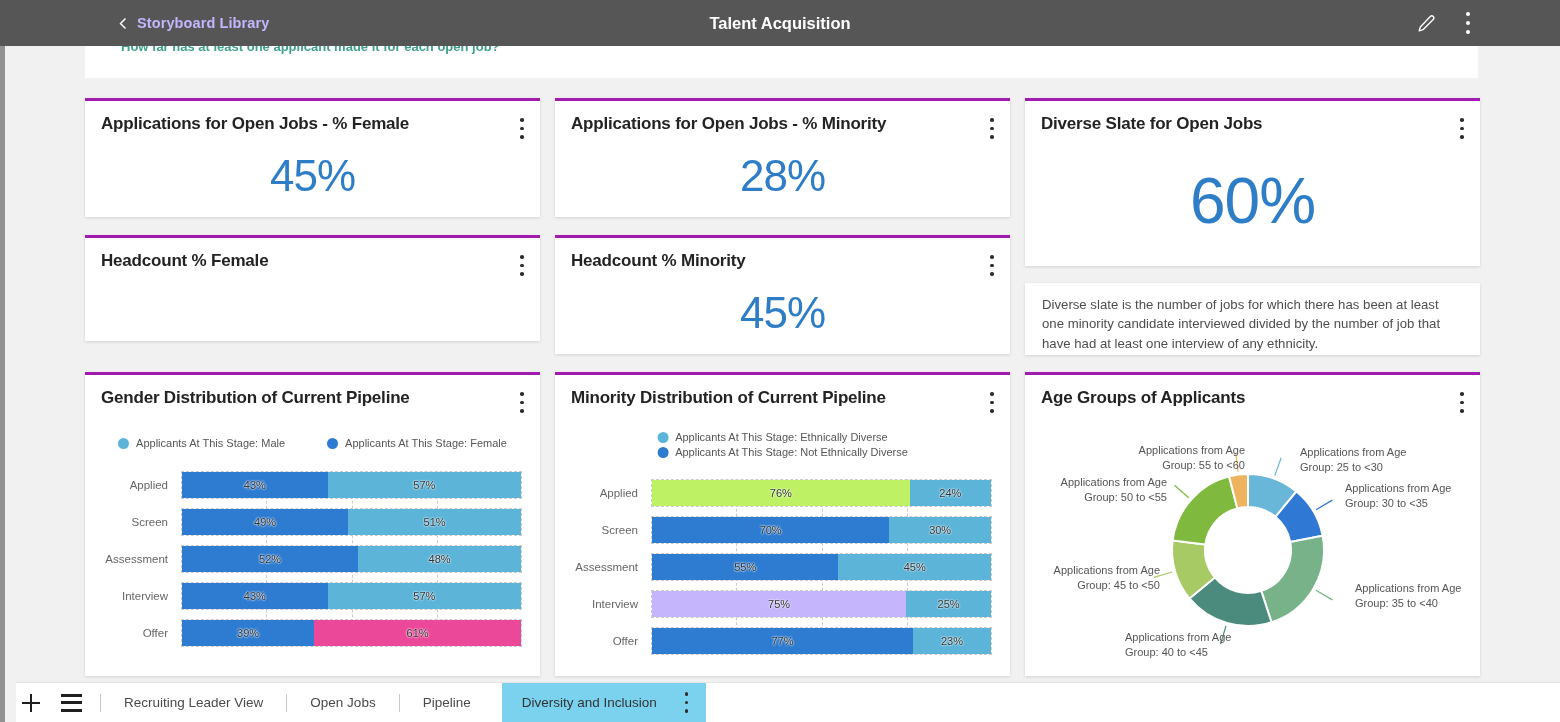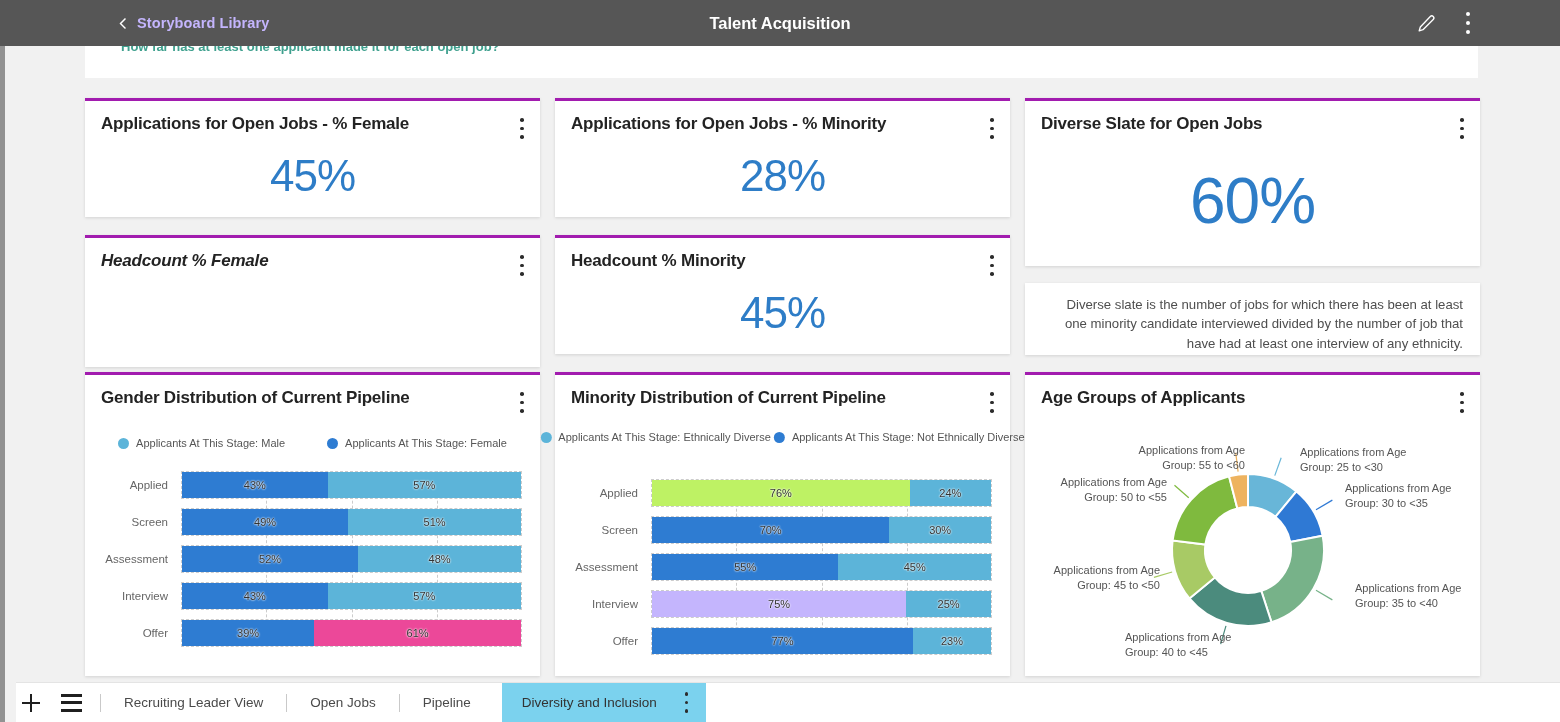--- a/index.html
+++ b/index.html
@@ -29,36 +29,36 @@
 
   
   .card { position:absolute; background:#fff; box-shadow:0 1px 3px rgba(0,0,0,.13); }
   .card.accent { border-top:3px solid #a21caf; }
   .card-head { display:flex; justify-content:space-between; align-items:flex-start; padding:13px 14px 0 16px; }
   .card-title { font-size:17px; font-weight:600; color:#232323; letter-spacing:-.2px; }
 
   .c1r1 { left:85px;  top:98px;  width:455px; height:119px; }
   .c2r1 { left:555px; top:98px;  width:455px; height:119px; }
   .c3r1 { left:1025px;top:98px;  width:455px; height:168px; }
-  .c1r2 { left:85px;  top:235px; width:455px; height:132px;font-style:italic; }
+  .c1r2 { left:85px;  top:235px; width:455px; height:106px; }
   .c2r2 { left:555px; top:235px; width:455px; height:119px; }
-  .c3r2 { left:1025px;top:283px; width:455px; height:72px;text-align:right; }
+  .c3r2 { left:1025px;top:283px; width:455px; height:72px; }
   .c1r3 { left:85px;  top:372px; width:455px; height:304px; }
   .c2r3 { left:555px; top:372px; width:455px; height:304px; }
   .c3r3 { left:1025px;top:372px; width:455px; height:304px; }
 
   .kpi-value { position:absolute; left:0; right:0; top:40px; bottom:6px; display:flex; align-items:center; justify-content:center; color:#2e7dc7; font-size:44px; font-weight:400; letter-spacing:-1px; }
   .kpi-value.big { font-size:64px; top:44px; bottom:10px; }
 
   .note-text { padding:12px 17px; font-size:13.2px; line-height:1.46; color:#4e4e4e; }
 
   
   .legend { position:absolute; left:0; right:0; display:flex; align-items:center; justify-content:center; }
   .legend.row { top:62px; flex-direction:row; gap:42px; }
-  .legend.col { top:56px; flex-direction:row; align-items:flex-start; gap:3px; left:50%; transform:translateX(-50%); right:auto;text-align:right; }
+  .legend.col { top:56px; flex-direction:column; align-items:flex-start; gap:3px; left:50%; transform:translateX(-50%); right:auto;text-align:right; }
   .legend-item { display:flex; align-items:center; gap:7px; font-size:11px; color:#555; cursor:pointer; white-space:nowrap; }
   .legend-dot { width:11px; height:11px; border-radius:50%; flex:0 0 auto; }
 
   .chart-body { position:absolute; left:16px; right:18px; top:96px; }
   .chart-body.lower { top:104px; }
   .grid-overlay { position:absolute; left:80px; right:0; top:0; height:176px; }
   .gridline { position:absolute; top:0; bottom:0; width:0; border-left:1px dashed #ccc; }
   .bar-row { display:flex; height:28px; margin-bottom:9px; position:relative; }
   .bar-cat { width:80px; font-size:11.5px; color:#666; text-align:right; padding-right:13px; line-height:28px; white-space:nowrap; }
   .bar-outline { flex:1; border:1px dashed #ccc; display:flex; background:transparent; }

